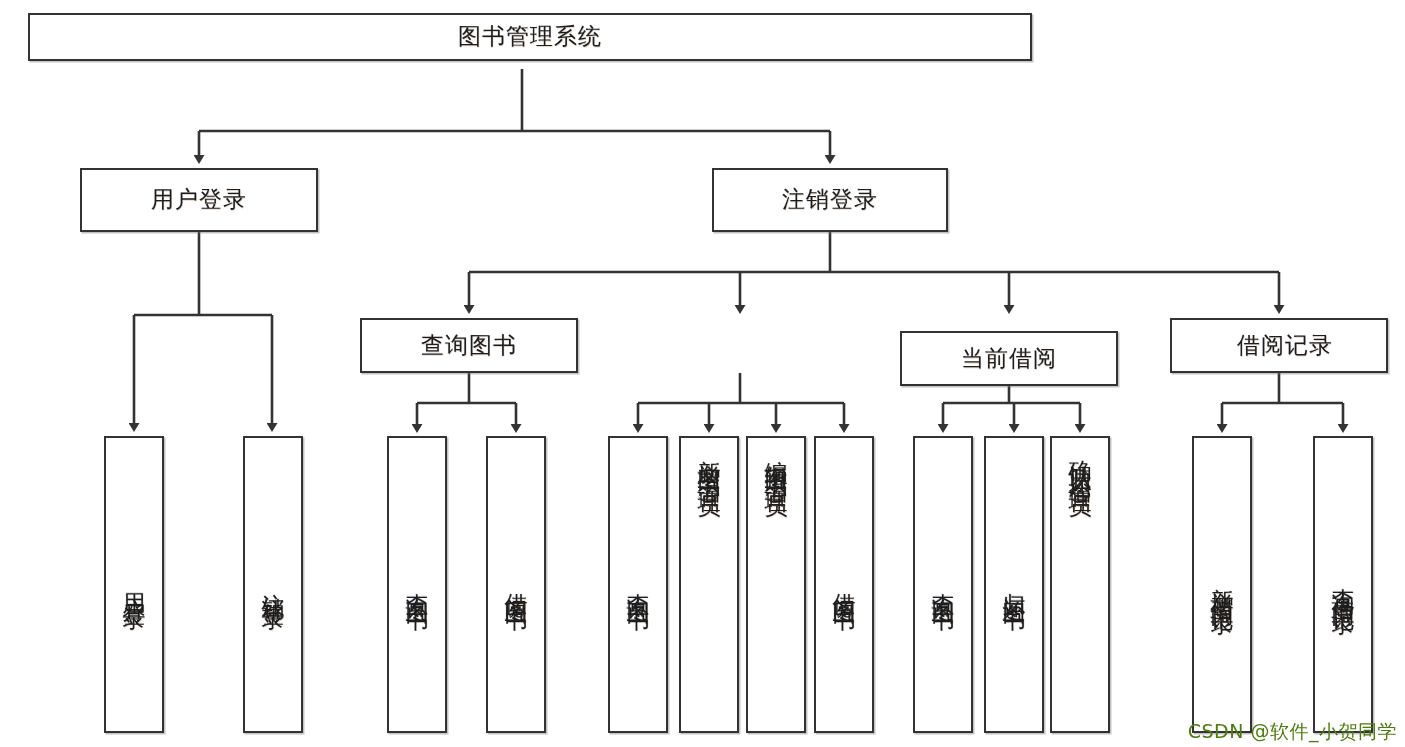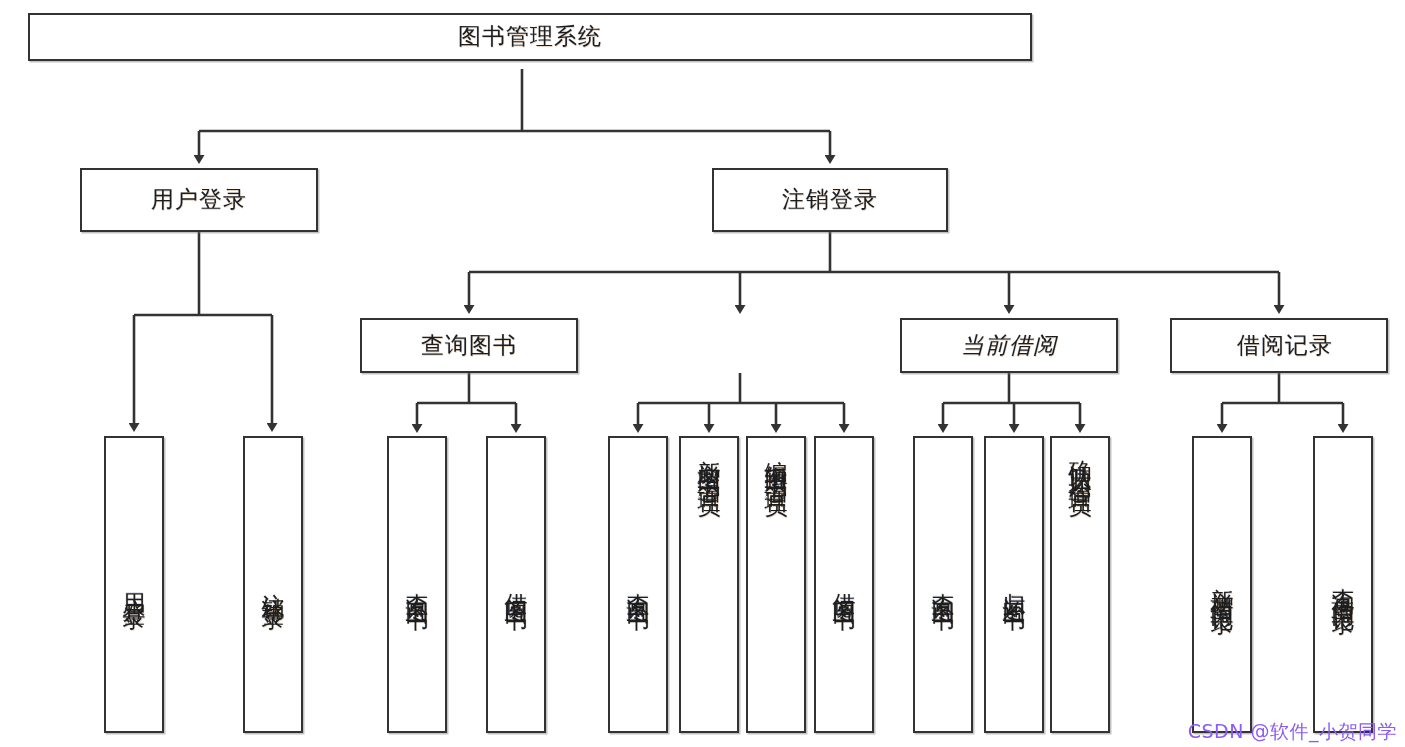--- a/index.html
+++ b/index.html
@@ -61,21 +61,21 @@
   }
   .leaf-box.centered {
     align-items: center;
     padding-top: 0;
   }
   #watermark {
     position: absolute;
     right: 8px;
     bottom: 2px;
     font-size: 19px;
-    color: #8b5cf6;
+    color: #4d7c0f;
     letter-spacing: 0.5px;
     white-space: nowrap;
     pointer-events: none;
   }
 </style>
 </head>
 <body>
 
 <div id="diagram-root">
 
@@ -152,21 +152,21 @@
 
   <div class="node-box" style="left:712px; top:168px; width:236px; height:64px;">
     <span class="node-label-h">注销登录</span>
   </div>
 
   <div class="node-box" style="left:360px; top:318px; width:218px; height:55px;">
     <span class="node-label-h">查询图书</span>
   </div>
 
 
-  <div class="node-box" style="left:900px; top:318px; width:218px; height:55px;font-style:italic;">
+  <div class="node-box" style="left:900px; top:331px; width:218px; height:55px;">
     <span class="node-label-h">当前借阅</span>
   </div>
 
   <div class="node-box" style="left:1170px; top:318px; width:218px; height:55px;padding-left:12px;">
     <span class="node-label-h">借阅记录</span>
   </div>
 
   <div class="node-box leaf-box centered" style="left:104px; top:436px; width:60px; height:297px;">
     <span class="node-label-v">用户登录</span>
   </div>

